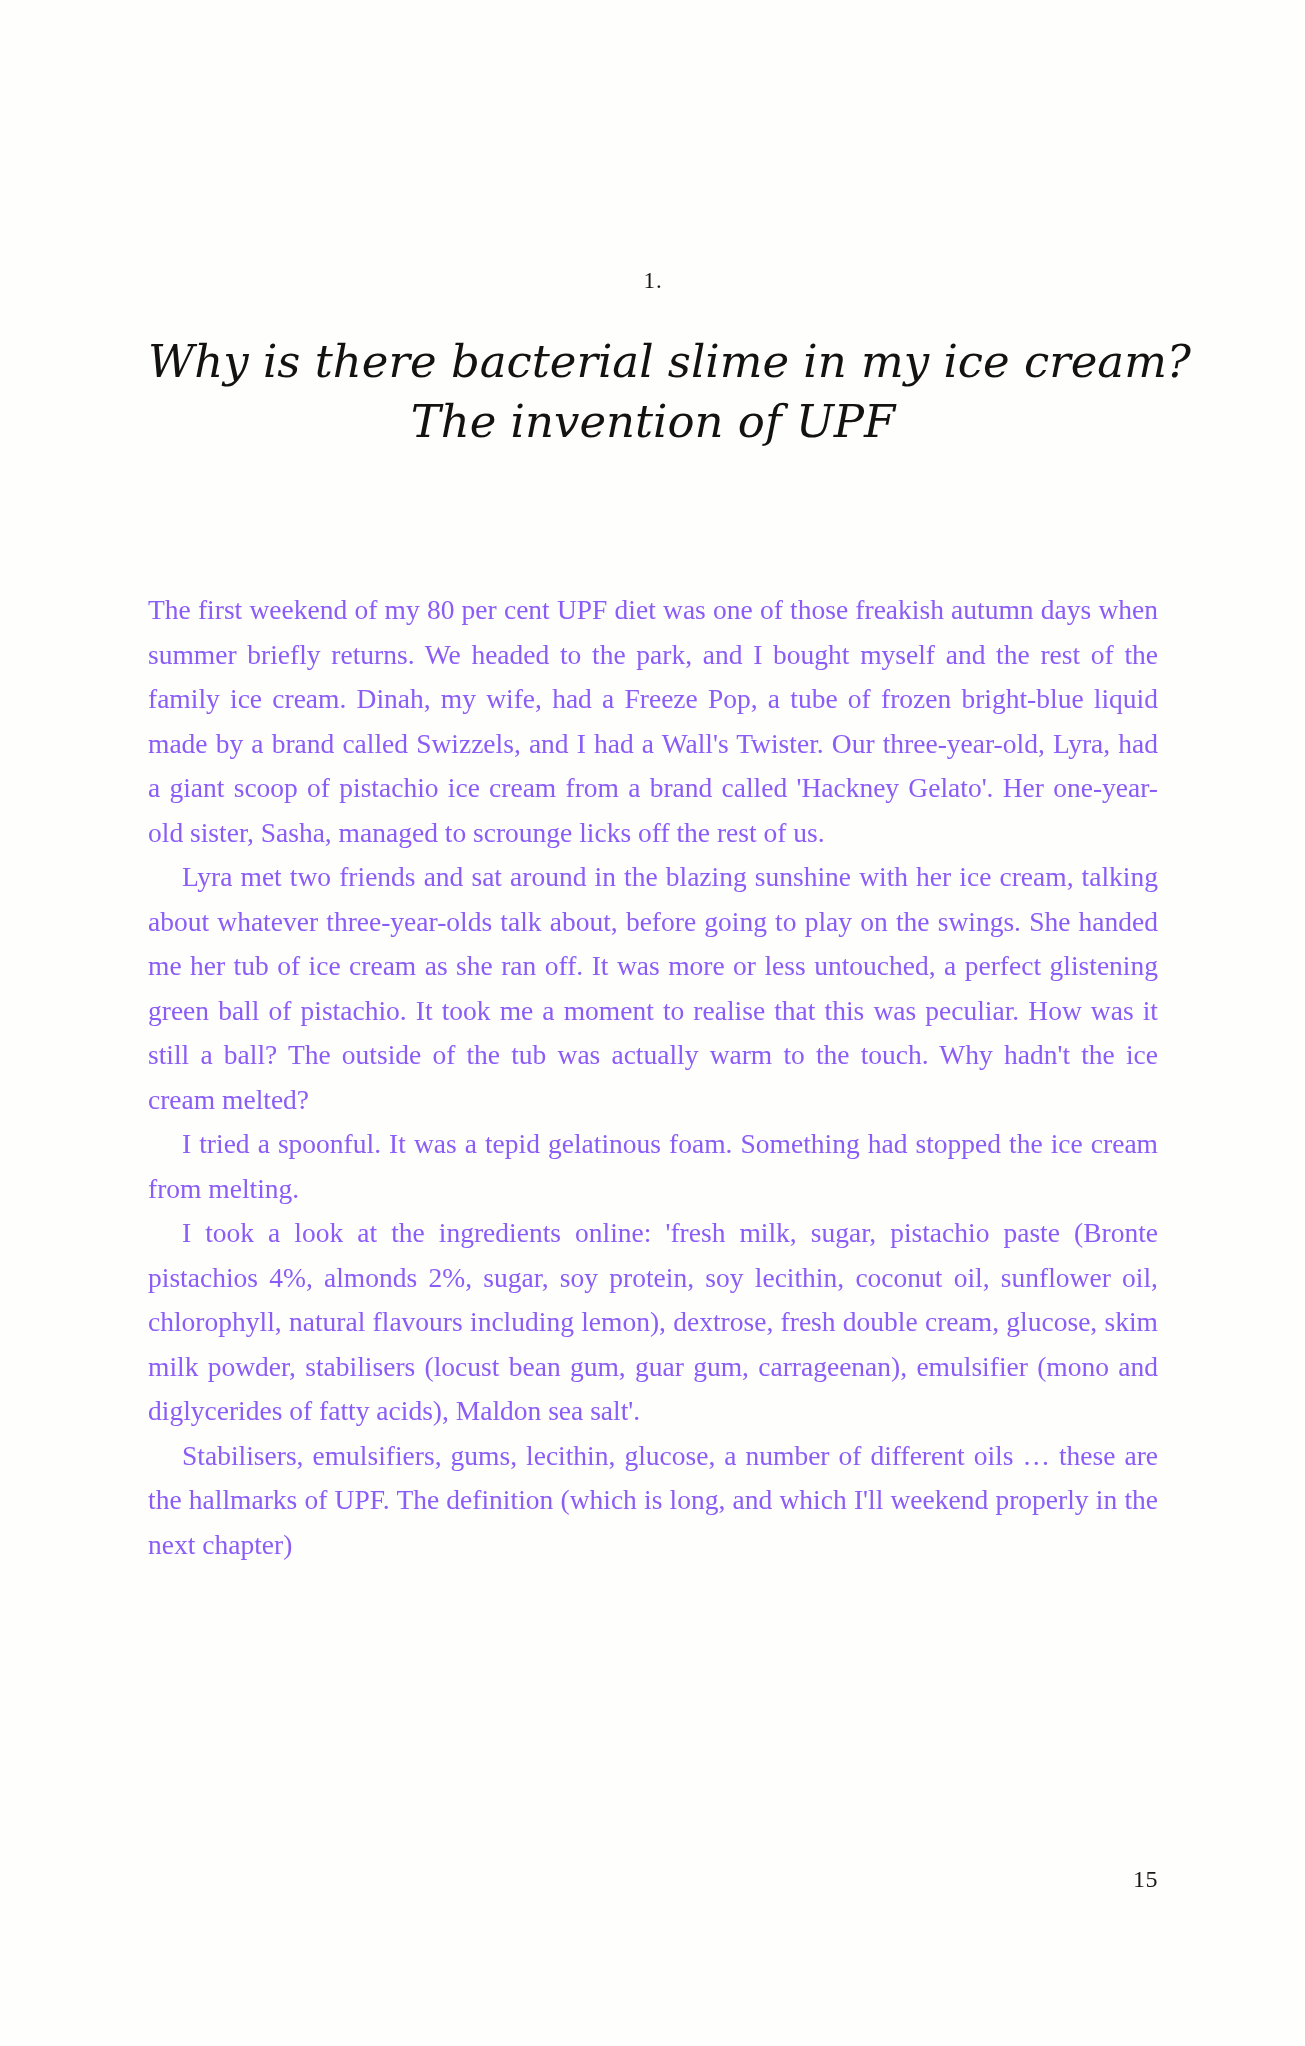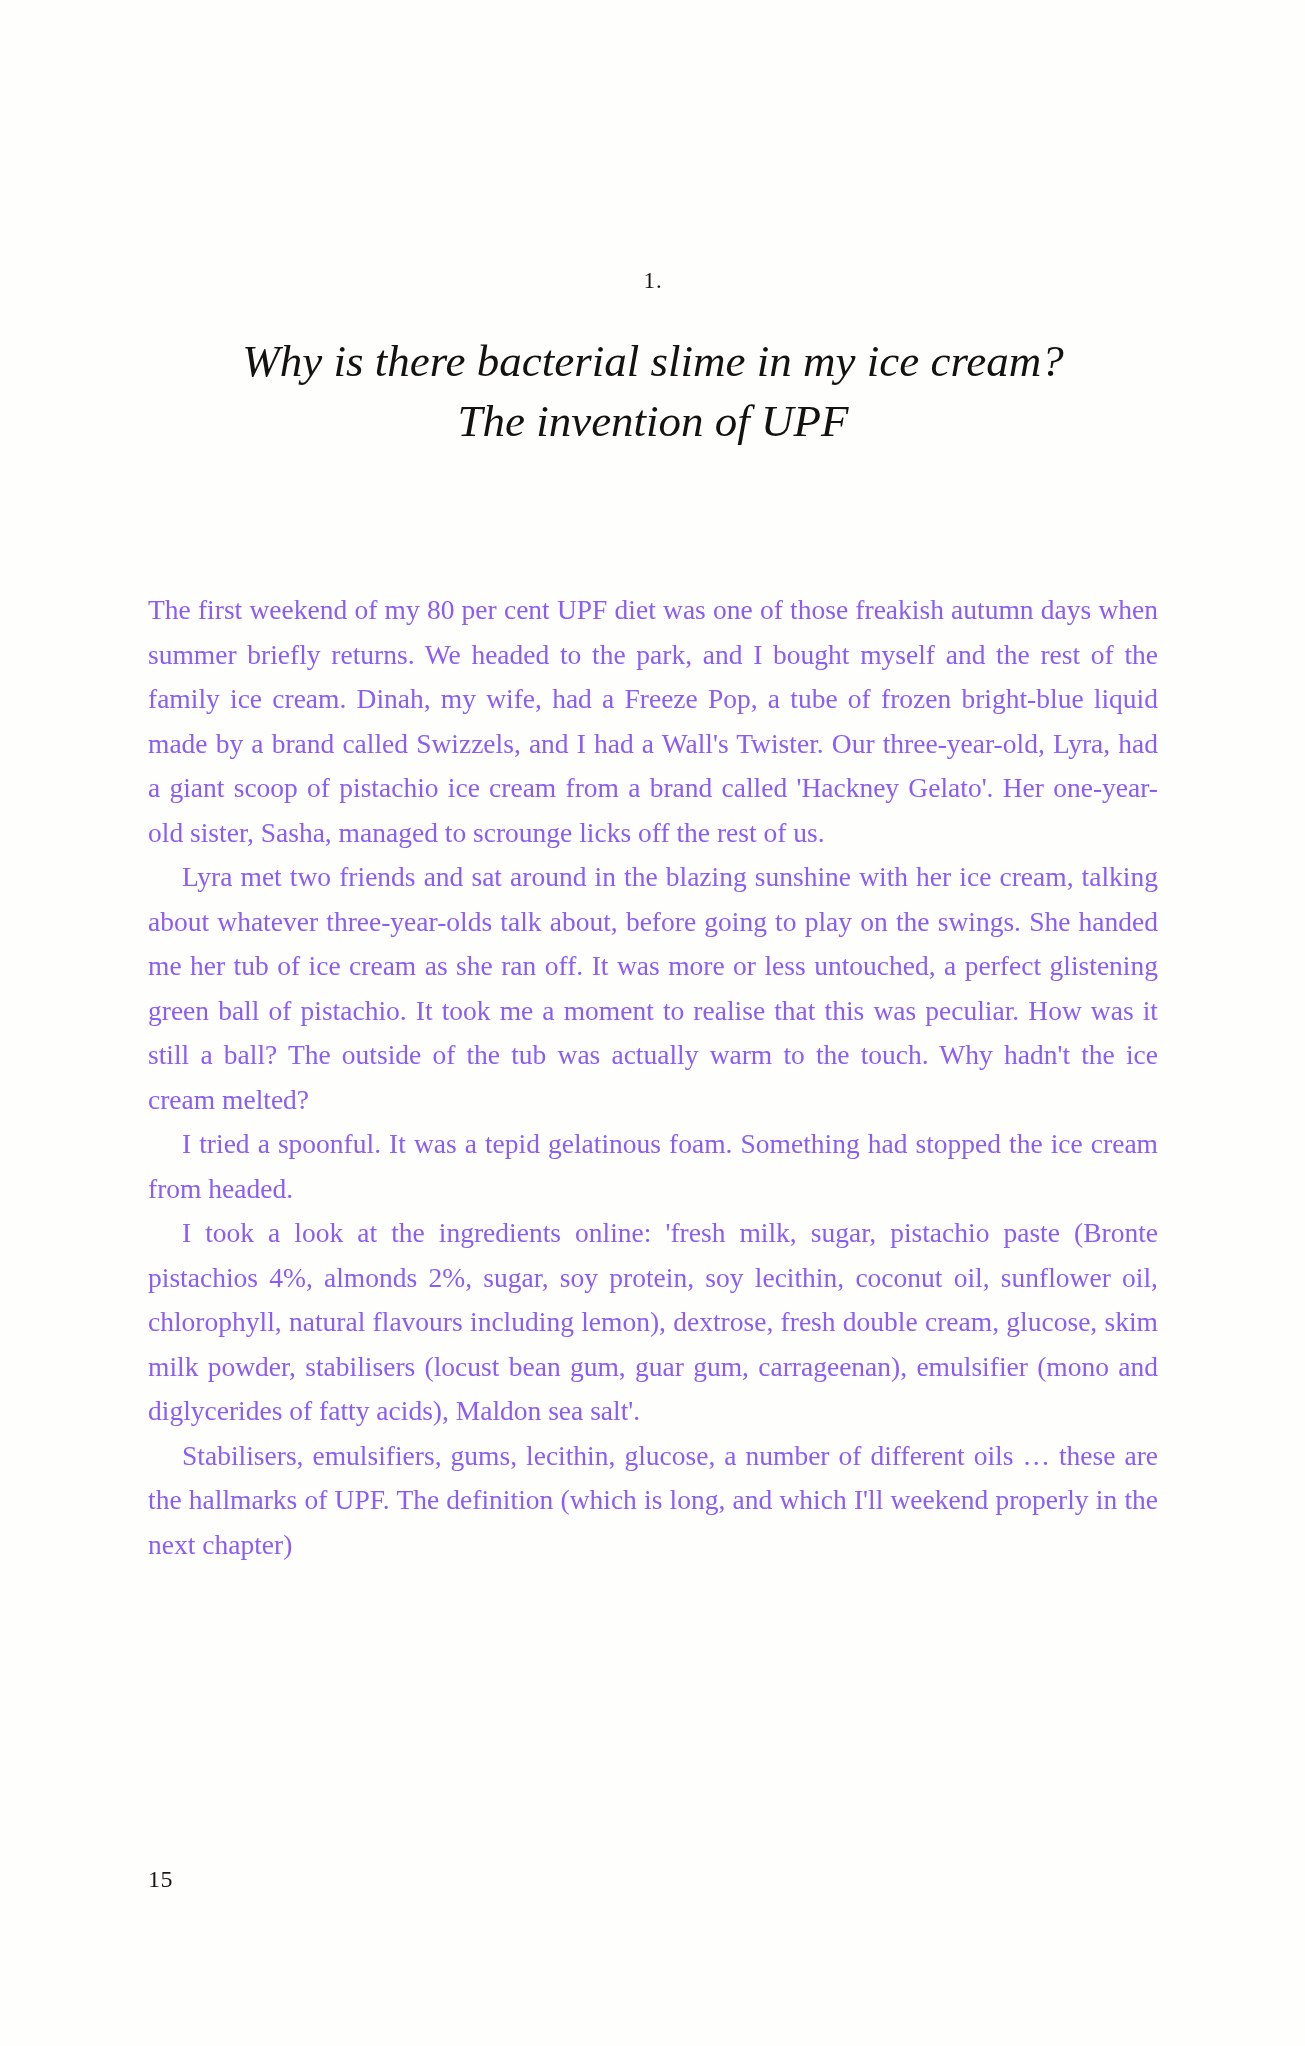--- a/index.html
+++ b/index.html
@@ -50,21 +50,20 @@
     font-style: italic;
     font-size: 45px;
     line-height: 1.33;
     color: #141210;
     font-family: "DejaVu Serif", "Liberation Serif", serif;
     font-weight: 400;
   }
   .chapter-title .t-line {
     display: block;
     white-space: nowrap;
-    font-family: Liberation Serif, serif;
   }
   .body-text {
     position: absolute;
     top: 588px;
     left: 0;
     width: 1010px;
     font-size: 27.5px;
     line-height: 44.5px;
     text-align: justify;
     text-justify: inter-word;
@@ -78,21 +77,21 @@
     text-indent: 34px;
   }
   .body-text p:last-child {
     text-align: justify;
   }
   .page-number {
     position: absolute;
     top: 1866px;
     left: 0;
     width: 1010px;
-    text-align: left;
+    text-align: right;
     font-size: 24px;
     color: #1a1714;
     letter-spacing: 0.5px;
   }
 </style>
 </head>
 <body>
 
 <div class="page">
   <div class="content">
@@ -100,21 +99,21 @@
     <div class="chapter-number">1.</div>
 
     <div class="chapter-title">
       <span class="t-line">Why is there bacterial slime in my ice cream?</span>
       <span class="t-line">The invention of UPF</span>
     </div>
 
     <div class="body-text">
       <p>The first weekend of my 80 per cent UPF diet was one of those freakish autumn days when summer briefly returns. We headed to the park, and I bought myself and the rest of the family ice cream. Dinah, my wife, had a Freeze Pop, a tube of frozen bright-blue liquid made by a brand called Swizzels, and I had a Wall's Twister. Our three-year-old, Lyra, had a giant scoop of pistachio ice cream from a brand called 'Hackney Gelato'. Her one-year-old sister, Sasha, managed to scrounge licks off the rest of us.</p>
       <p class="indent">Lyra met two friends and sat around in the blazing sunshine with her ice cream, talking about whatever three-year-olds talk about, before going to play on the swings. She handed me her tub of ice cream as she ran off. It was more or less untouched, a perfect glistening green ball of pistachio. It took me a moment to realise that this was peculiar. How was it still a ball? The outside of the tub was actually warm to the touch. Why hadn't the ice cream melted?</p>
-      <p class="indent">I tried a spoonful. It was a tepid gelatinous foam. Something had stopped the ice cream from headed.</p>
+      <p class="indent">I tried a spoonful. It was a tepid gelatinous foam. Something had stopped the ice cream from melting.</p>
       <p class="indent">I took a look at the ingredients online: 'fresh milk, sugar, pistachio paste (Bronte pistachios 4%, almonds 2%, sugar, soy protein, soy lecithin, coconut oil, sunflower oil, chlorophyll, natural flavours including lemon), dextrose, fresh double cream, glucose, skim milk powder, stabilisers (locust bean gum, guar gum, carrageenan), emulsifier (mono and diglycerides of fatty acids), Maldon sea salt'.</p>
       <p class="indent">Stabilisers, emulsifiers, gums, lecithin, glucose, a number of different oils … these are the hallmarks of UPF. The definition (which is long, and which I'll weekend properly in the next chapter)</p>
     </div>
 
     <div class="page-number">15</div>
 
   </div>
 </div>
 
 </body></html>

